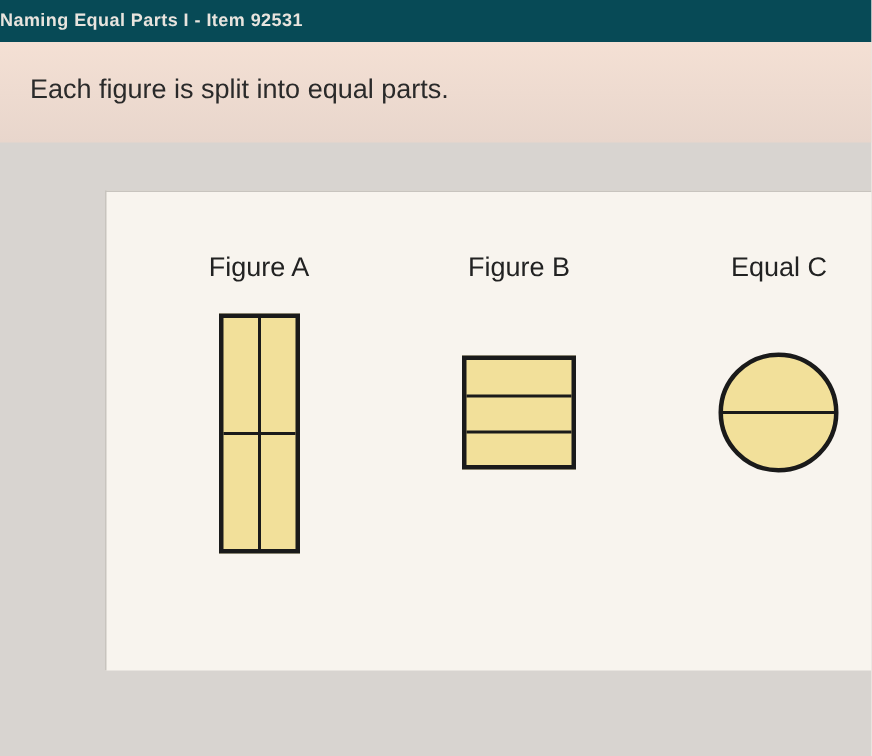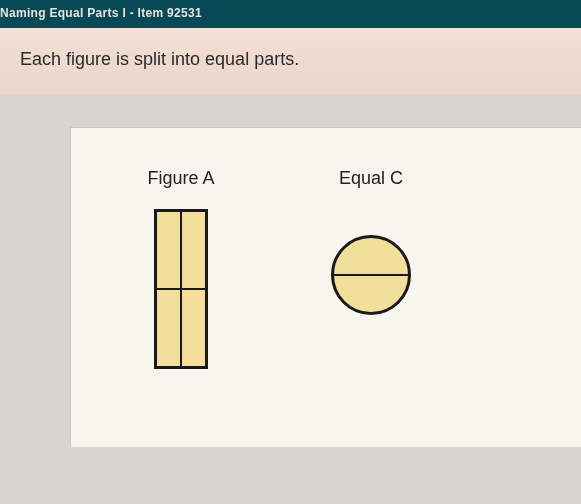--- a/index.html
+++ b/index.html
@@ -141,20 +141,24 @@
 </div>
 
 <div class="figure-area">
   <div class="figures-row">
 
     <div class="figure-col">
       <div class="figure-label">Figure A</div>
       <div class="fig-a"></div>
     </div>
 
+    <div class="figure-col">
+      <div class="figure-label">Figure B</div>
+      <div class="fig-b"></div>
+    </div>
 
     <div class="figure-col">
       <div class="figure-label">Equal C</div>
       <div class="fig-c"></div>
     </div>
 
   </div>
 </div>
 
 </body></html>

